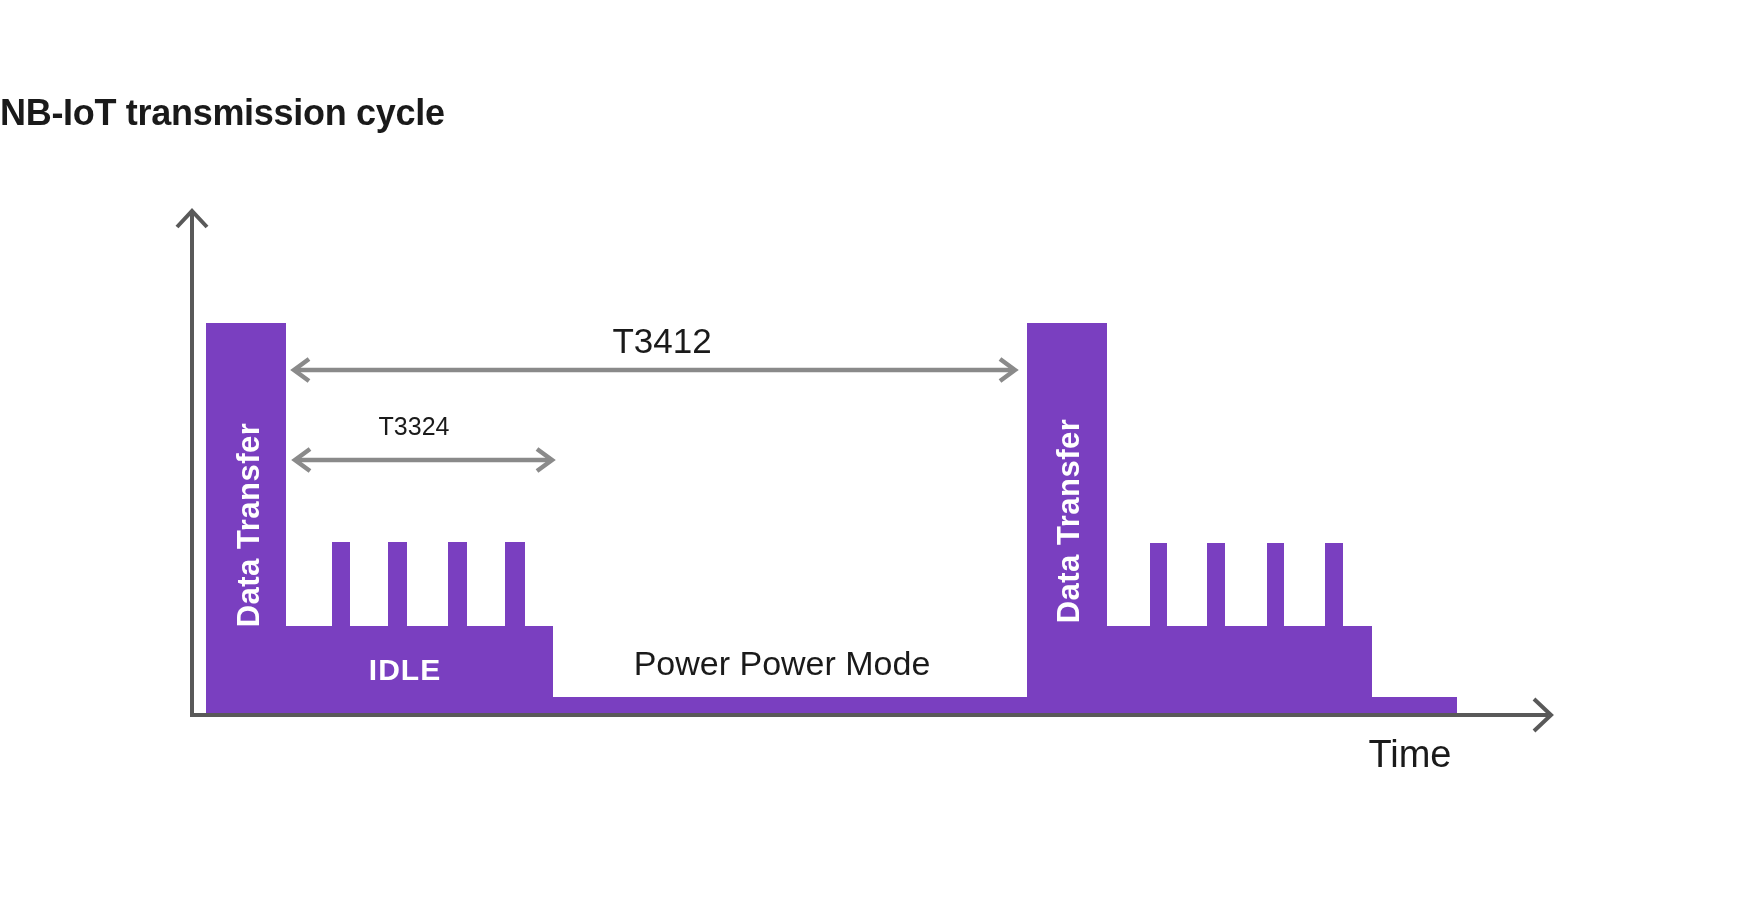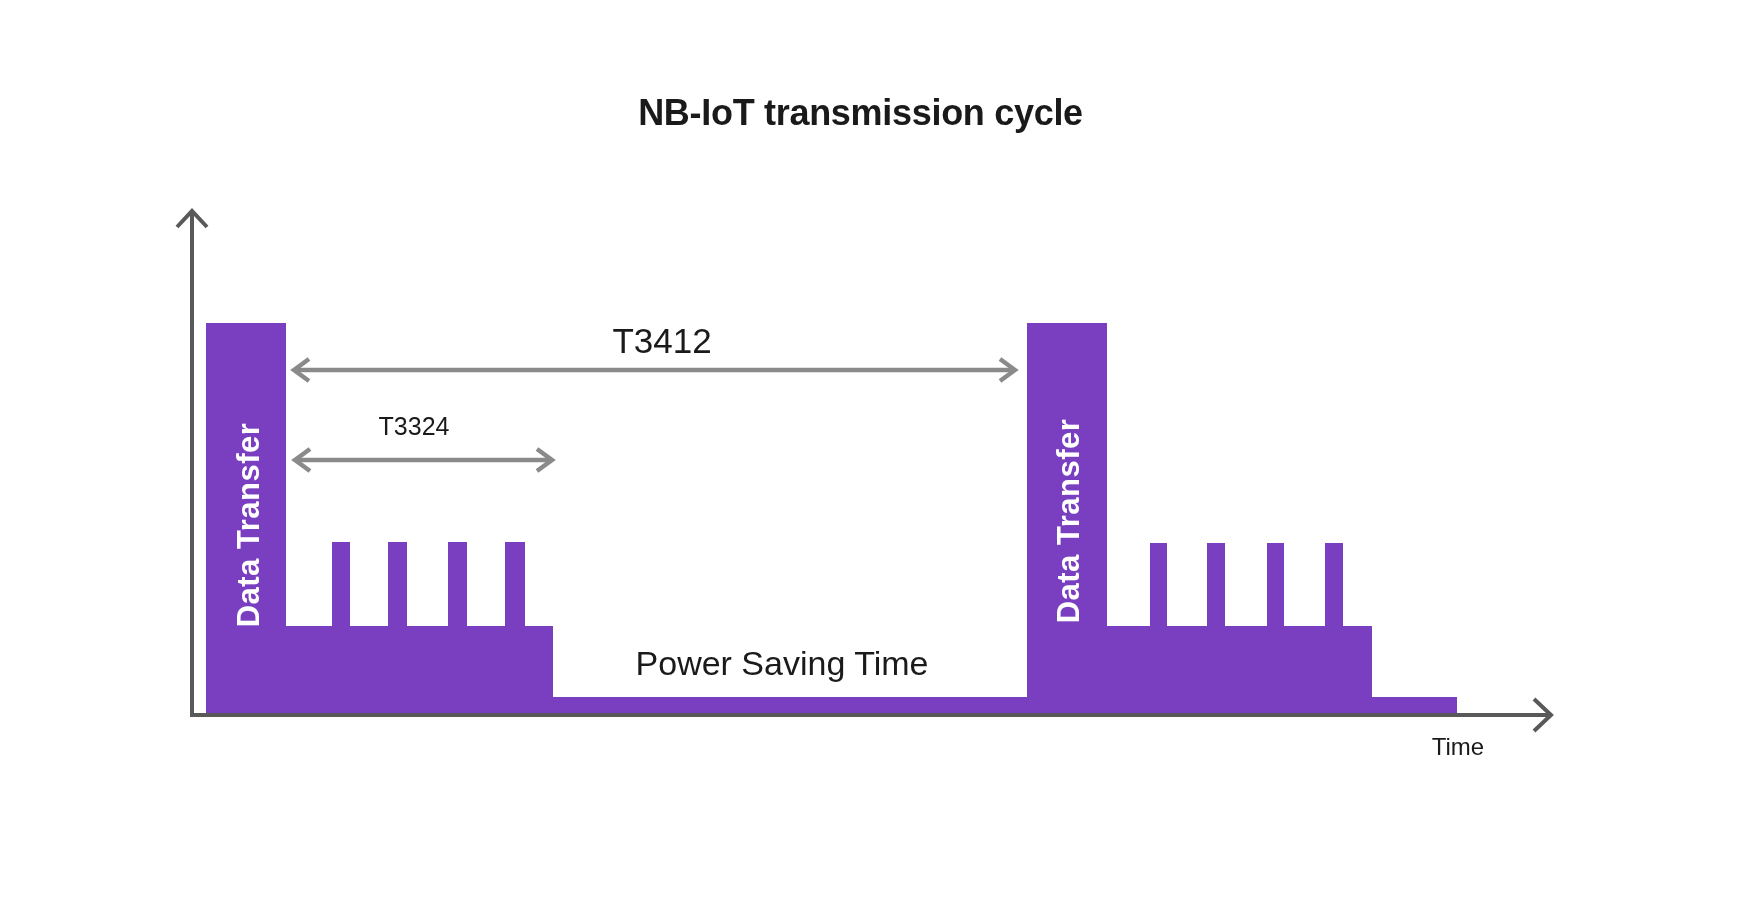--- a/index.html
+++ b/index.html
@@ -28,41 +28,41 @@
     font-family: "Liberation Sans", sans-serif;
     font-size: 31px;
     font-weight: bold;
     letter-spacing: 0.5px;
   }
   .title {
     position: absolute;
     left: 0;
     right: 24px;
     top: 92px;
-    text-align: center;
+    text-align: left;
     font-size: 36px;
     font-weight: bold;
     letter-spacing: -0.3px;
     color: var(--ink, #1a1a1a);
   }
   .lbl {
     position: absolute;
     color: var(--ink, #1a1a1a);
     line-height: 1.15;
     text-align: center;
   }
   .t3412 { left: 512px; top: 321px; width: 300px; font-size: 35px; }
   .t3324 { left: 264px; top: 412px; width: 300px; font-size: 25px; }
   .idle  {
     left: 280px; top: 653px; width: 250px;
     font-size: 30px; font-weight: bold; letter-spacing: 1px;
     color: var(--label_on_purple, #ffffff);
   }
   .psm  { left: 582px;  top: 644px; width: 400px; font-size: 34px; }
-  .time { left: 1308px; top: 733px; width: 300px; font-size: 24px; }
+  .time { left: 1260px; top: 733px; width: 300px; font-size: 38px; }
 </style>
 </head>
 <body>
 
 <div class="canvas">
 
   <svg class="figure-svg" width="1745" height="912" viewBox="0 0 1745 912">
 
     <g>
       <rect class="wave" x="206" y="323" width="80" height="391"></rect>
@@ -105,16 +105,17 @@
       <polyline class="tarrow" points="537,449 552,460 537,471"></polyline>
     </g>
 
     <text class="dtlabel" x="248" y="525" text-anchor="middle" dominant-baseline="central" transform="rotate(-90 248 525)">Data Transfer</text>
     <text class="dtlabel" x="1068" y="521" text-anchor="middle" dominant-baseline="central" transform="rotate(-90 1068 521)">Data Transfer</text>
   </svg>
 
   <div class="title">NB-IoT transmission cycle</div>
   <div class="lbl t3412">T3412</div>
   <div class="lbl t3324">T3324</div>
-  <div class="lbl psm">Power Saving Time</div>
+  <div class="lbl idle">IDLE</div>
+  <div class="lbl psm">Power Power Mode</div>
   <div class="lbl time">Time</div>
 
 </div>
 
 </body></html>

